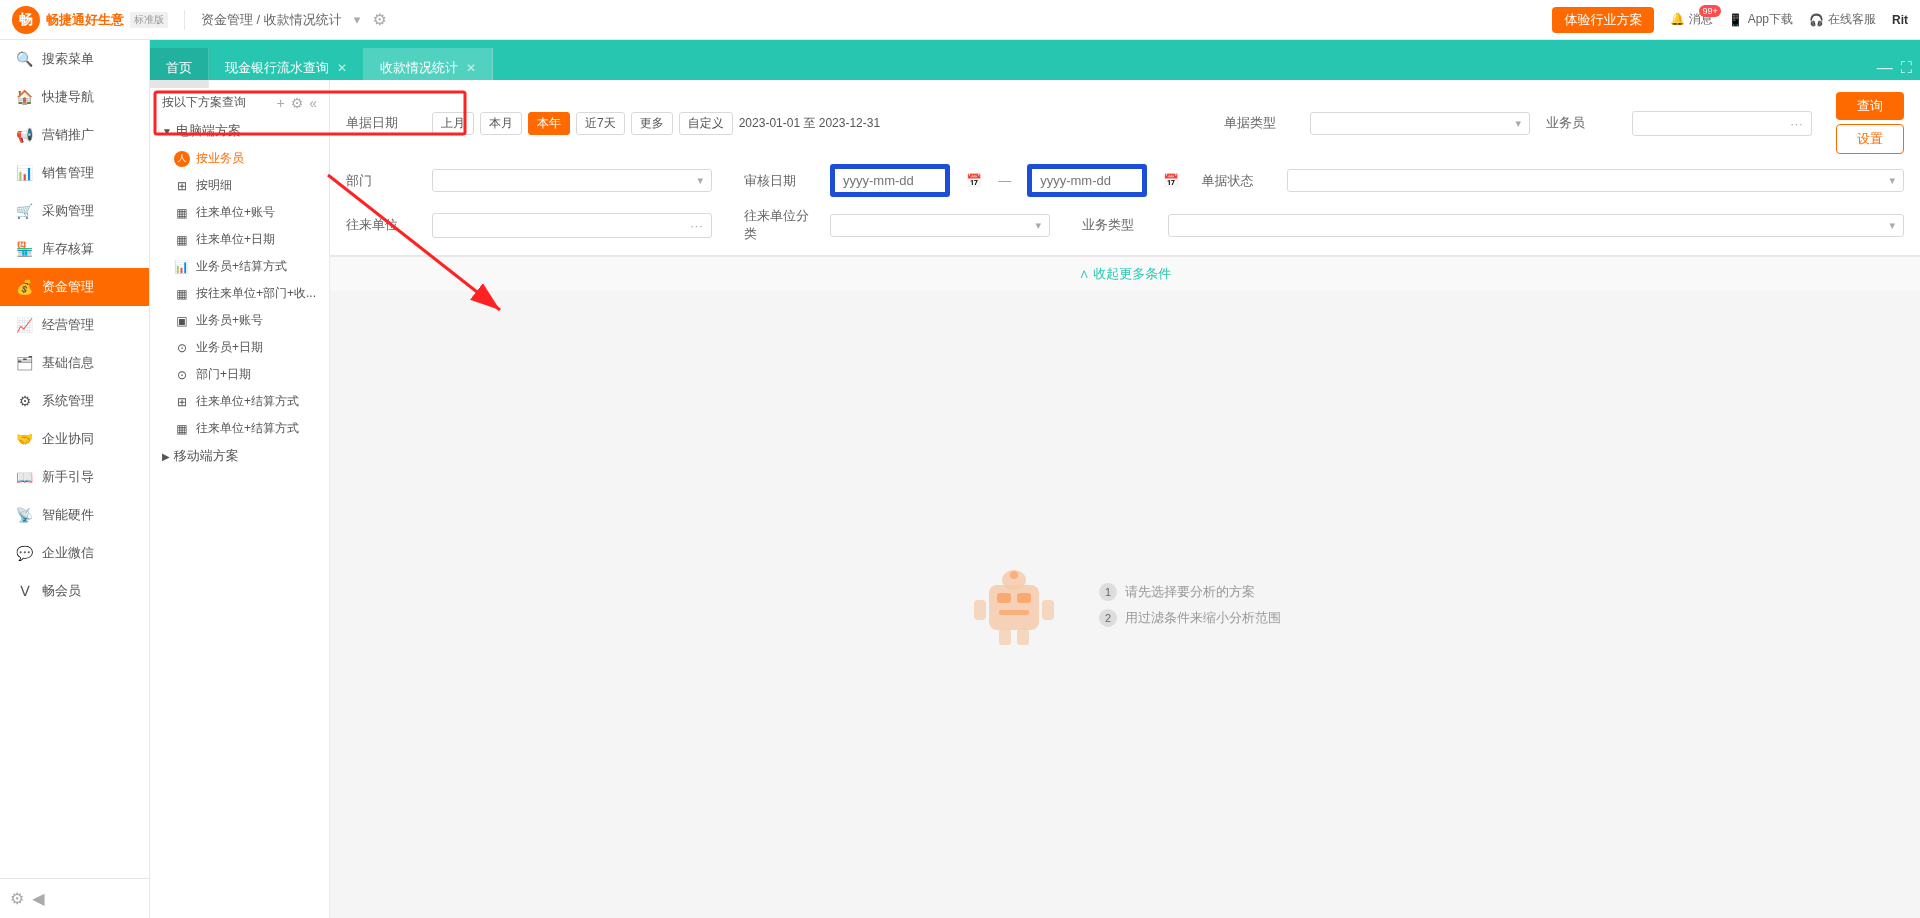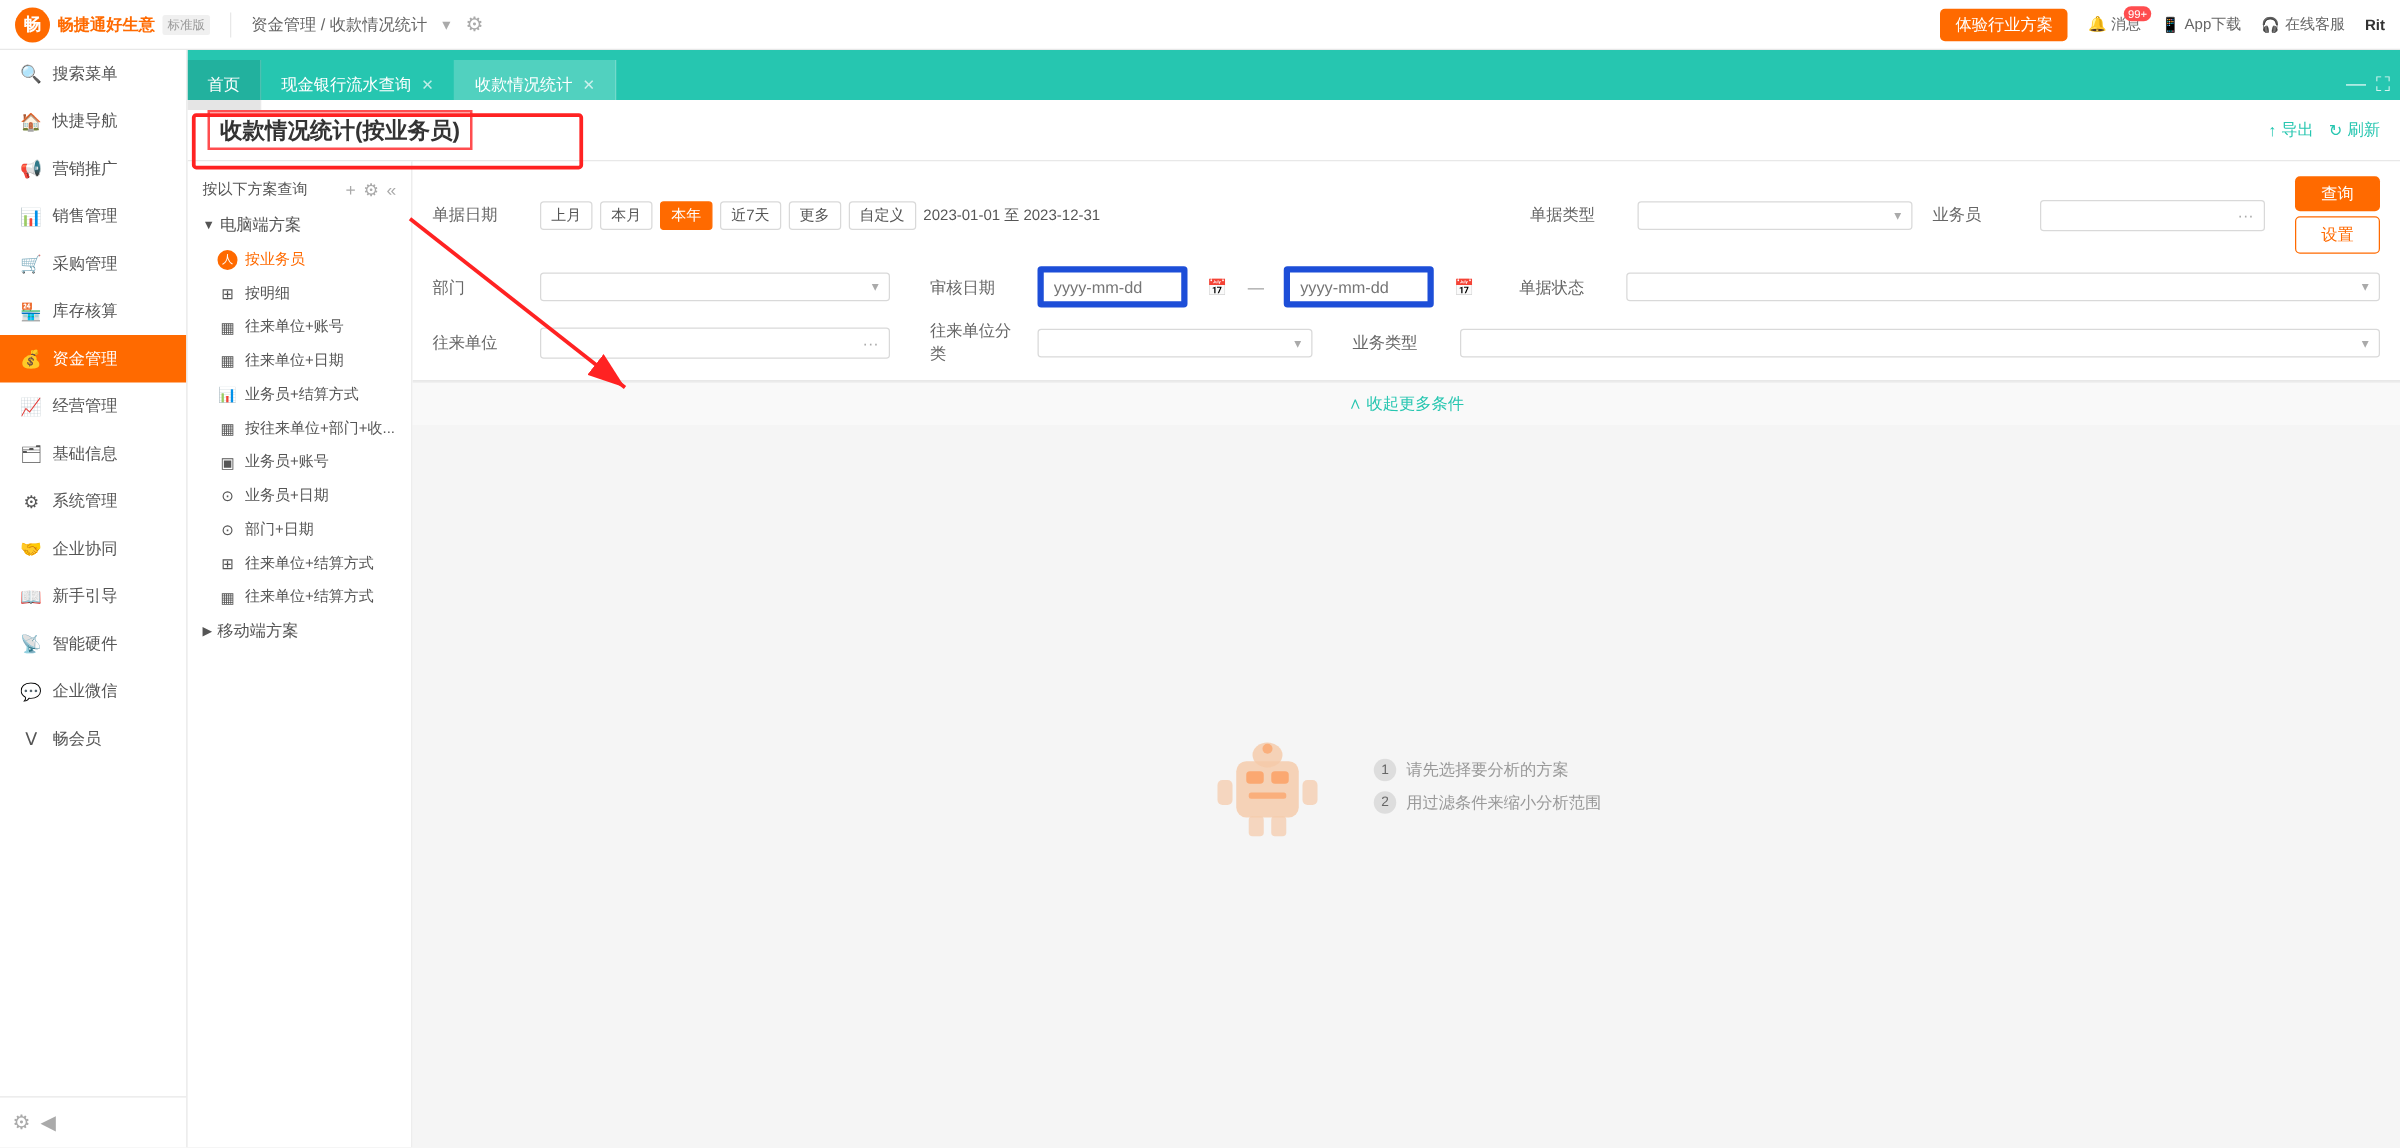--- a/index.html
+++ b/index.html
@@ -519,33 +519,20 @@
       <div class="tab-item active">
         <span>收款情况统计</span>
         <span class="tab-close">✕</span>
       </div>
       <div class="tab-bar-right">
         <span class="tab-bar-btn">—</span>
         <span class="tab-bar-btn">⛶</span>
       </div>
     </div>
 
-    <div class="page-header">
-      <h2 class="page-title">收款情况统计(按业务员)</h2>
-      <div class="page-actions">
-        <div class="action-btn">
-          <span>↑</span>
-          <span>导出</span>
-        </div>
-        <div class="action-btn">
-          <span>↻</span>
-          <span>刷新</span>
-        </div>
-      </div>
-    </div>
 
     <div class="work-area">
 
       <div class="scheme-panel">
         <div class="scheme-panel-header">
           <span style="font-size:12px;">按以下方案查询</span>
           <div class="scheme-panel-header-actions">
             <span class="scheme-panel-action">+</span>
             <span class="scheme-panel-action">⚙</span>
             <span class="scheme-panel-action">«</span>
@@ -650,21 +637,21 @@
             <div class="dept-select">
               <span></span>
               <span class="chevron-icon">▾</span>
             </div>
             <span class="filter-label" style="margin-left:16px;">审核日期</span>
             <input class="filter-input" style="width: 120px;" readonly="" placeholder="yyyy-mm-dd">
             <span style="cursor:pointer;color:#aaa;">📅</span>
             <span class="filter-dash">—</span>
             <input class="filter-input" style="width: 120px;" readonly="" placeholder="yyyy-mm-dd">
             <span style="cursor:pointer;color:#aaa;">📅</span>
-            <span class="filter-label" style="margin-left:20px;">单据状态</span>
+            <span class="filter-label" style="margin-left:6px;">单据状态</span>
             <div class="filter-select" style="flex:1;min-width:150px;">
               <span></span>
               <span class="chevron-icon">▾</span>
             </div>
           </div>
 
           <div class="filter-row">
             <span class="filter-label">往来单位</span>
             <div class="filter-select" style="min-width:280px;">
               <span></span>

